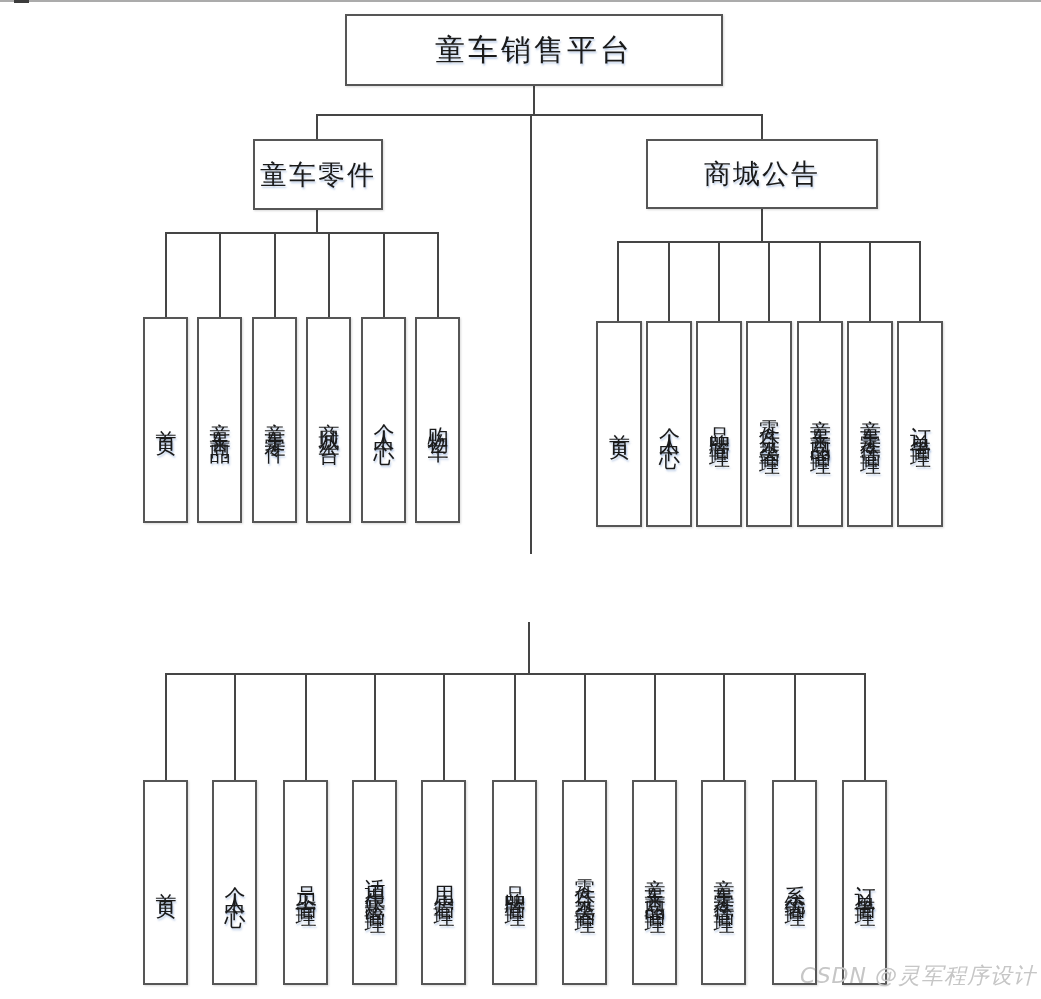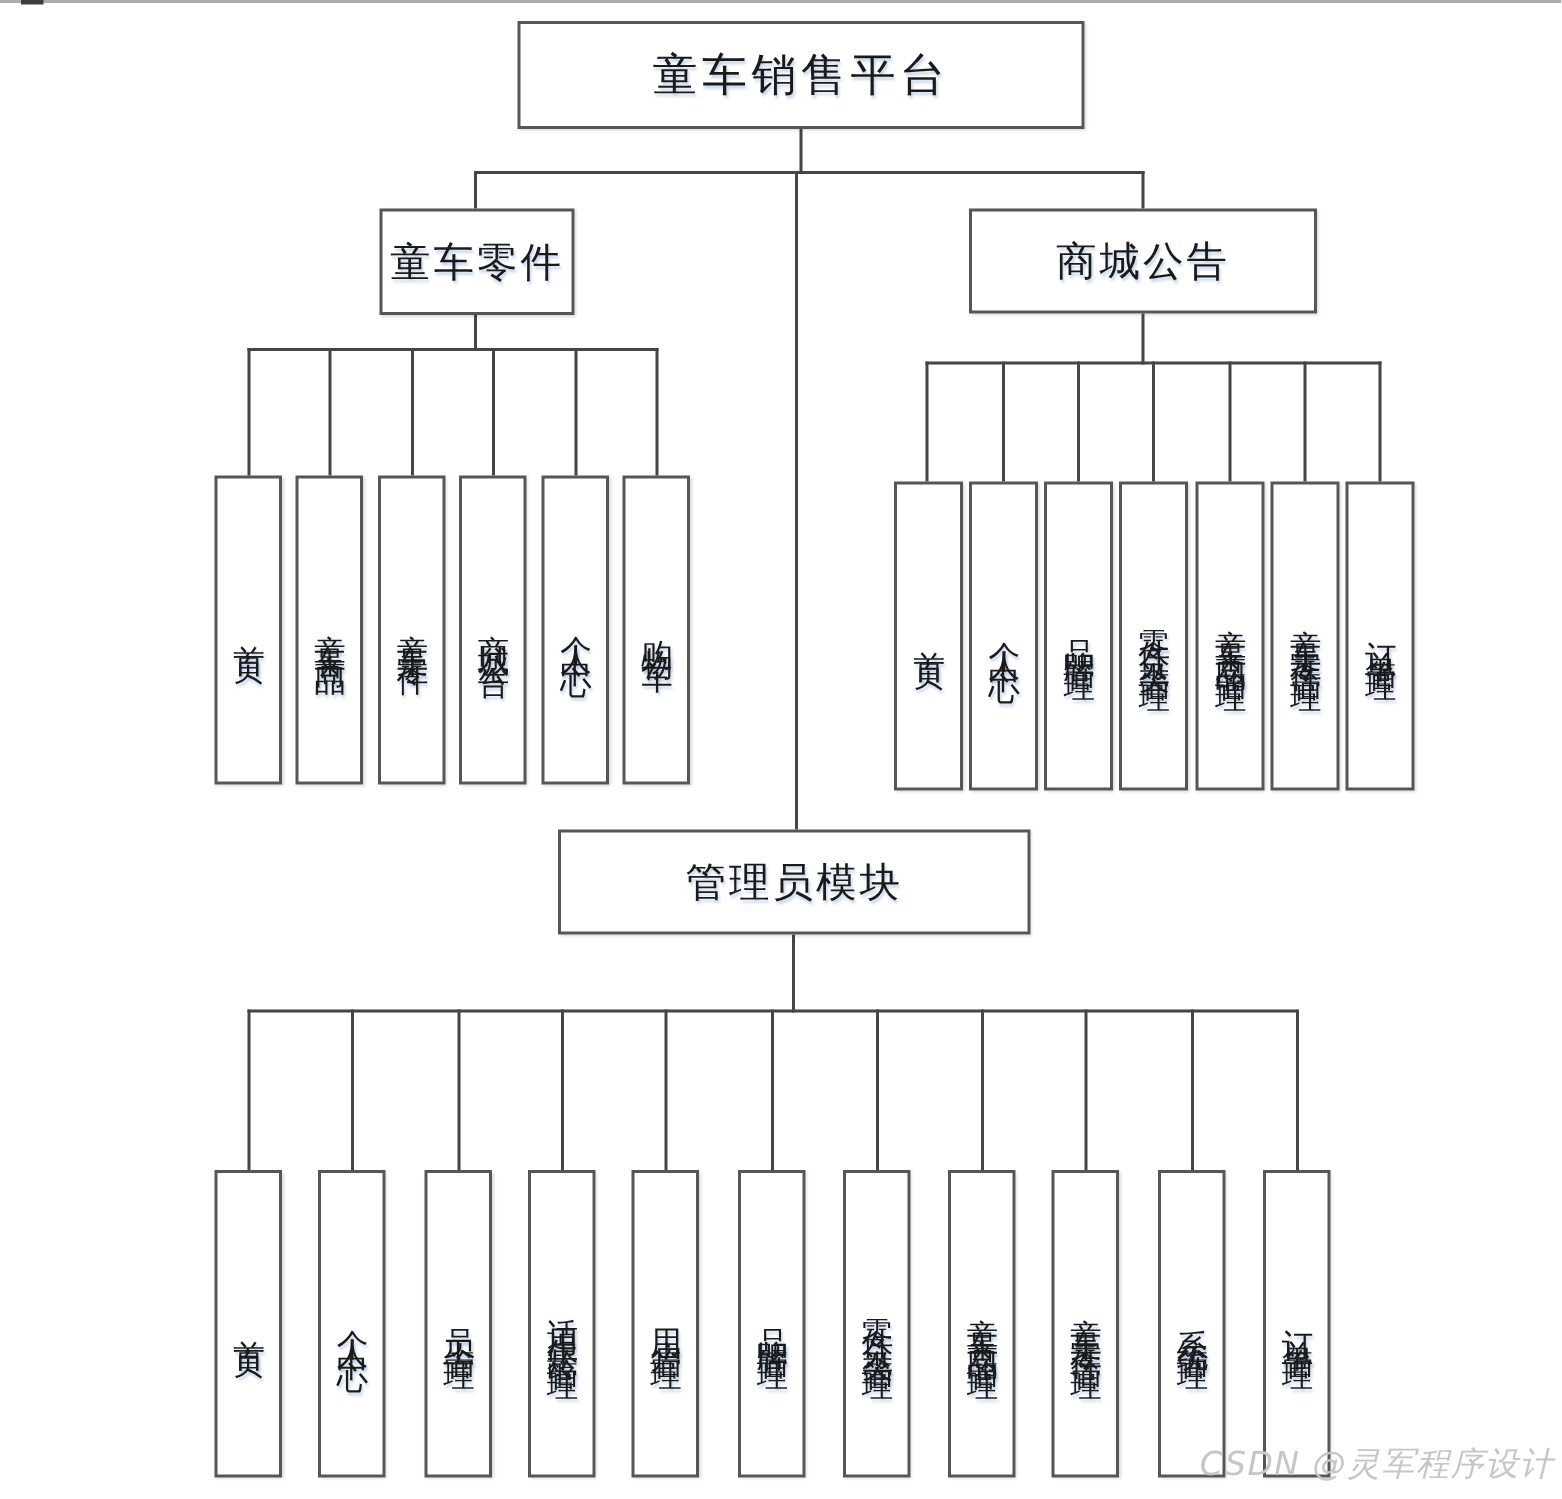--- a/index.html
+++ b/index.html
@@ -113,23 +113,20 @@
   <div class="node root-box" style="left:345px;top:14px;width:378px;height:72px;">
     <span class="txt">童车销售平台</span>
   </div>
 
   <div class="node module-box" style="left:253px;top:139px;width:130px;height:71px;">
     <span class="txt">童车零件</span>
   </div>
   <div class="node module-box" style="left:646px;top:139px;width:232px;height:70px;">
     <span class="txt">商城公告</span>
   </div>
-  <div class="node module-box" style="left:372px;top:553px;width:315px;height:70px;">
-    <span class="txt">管理员模块</span>
-  </div>
 
   <div class="node leaf" style="left:143px;top:317px;width:45px;height:206px;">
     <span class="txt">首页</span>
   </div>
   <div class="node leaf" style="left:197px;top:317px;width:45px;height:206px;">
     <span class="txt">童车商品</span>
   </div>
   <div class="node leaf" style="left:252px;top:317px;width:45px;height:206px;">
     <span class="txt">童车零件</span>
   </div>

